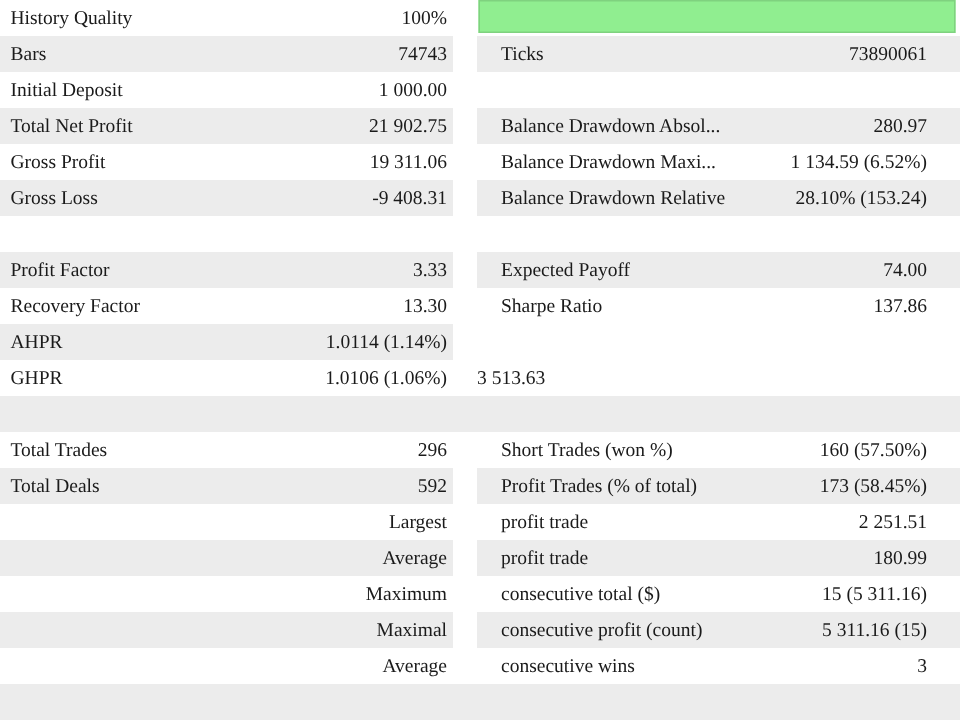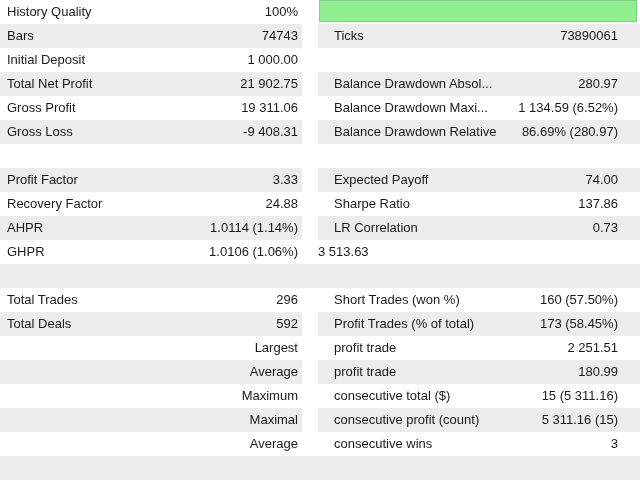--- a/index.html
+++ b/index.html
@@ -11,21 +11,21 @@
   }
   html,body{margin:0;padding:0;}
   body{
     width:640px;height:480px;overflow:hidden;
     background:var(--bg);
     color:var(--text);
     font-family:"Liberation Sans","DejaVu Sans",sans-serif;
     font-size:13px;
   }
   .report{position:relative;width:640px;height:480px;}
-  .row{display:flex;height:24px;line-height:24px;}
+  .row{display:flex;height:24px;line-height:24px;font-family:Liberation Serif, serif;}
   .sec-left{width:302px;display:flex;min-width:0;}
   .gap{width:16px;background:var(--bg);}
   .sec-right{flex:1;display:flex;min-width:0;position:relative;}
   .row.stripe .sec-left,
   .row.stripe .sec-right{background:var(--stripe);}
   .row.separator{display:block;}
   .row.separator.stripe{background:var(--stripe);}
   .label-l{flex:1;padding-left:7px;white-space:nowrap;overflow:hidden;}
   .value-l{padding-right:4px;text-align:left;white-space:nowrap;}
   .label-r{flex:1;padding-left:16px;white-space:nowrap;overflow:hidden;}
@@ -102,60 +102,55 @@
     </div>
   </div>
     <div class="row stripe">
     <div class="sec-left">
       <div class="label-l">Gross Loss</div>
       <div class="value-l">-9 408.31</div>
     </div>
     <div class="gap"></div>
     <div class="sec-right">
       <div class="label-r">Balance Drawdown Relative</div>
-      <div class="value-r">86.69% (280.97)</div>
+      <div class="value-r">28.10% (153.24)</div>
 
     </div>
   </div>
     <div class="row separator"></div>
     <div class="row stripe">
     <div class="sec-left">
       <div class="label-l">Profit Factor</div>
       <div class="value-l">3.33</div>
     </div>
     <div class="gap"></div>
     <div class="sec-right">
       <div class="label-r">Expected Payoff</div>
       <div class="value-r">74.00</div>
 
     </div>
   </div>
     <div class="row">
     <div class="sec-left">
       <div class="label-l">Recovery Factor</div>
-      <div class="value-l">24.88</div>
+      <div class="value-l">13.30</div>
     </div>
     <div class="gap"></div>
     <div class="sec-right">
       <div class="label-r">Sharpe Ratio</div>
       <div class="value-r">137.86</div>
 
     </div>
   </div>
     <div class="row stripe">
     <div class="sec-left">
       <div class="label-l">AHPR</div>
       <div class="value-l">1.0114 (1.14%)</div>
     </div>
     <div class="gap"></div>
-    <div class="sec-right">
-      <div class="label-r">LR Correlation</div>
-      <div class="value-r">0.73</div>
-
-    </div>
   </div>
     <div class="row">
     <div class="sec-left">
       <div class="label-l">GHPR</div>
       <div class="value-l">1.0106 (1.06%)</div>
     </div>
     <div class="gap"></div>
     <div class="sec-right">
       <div class="value-r">3 513.63</div>
 

